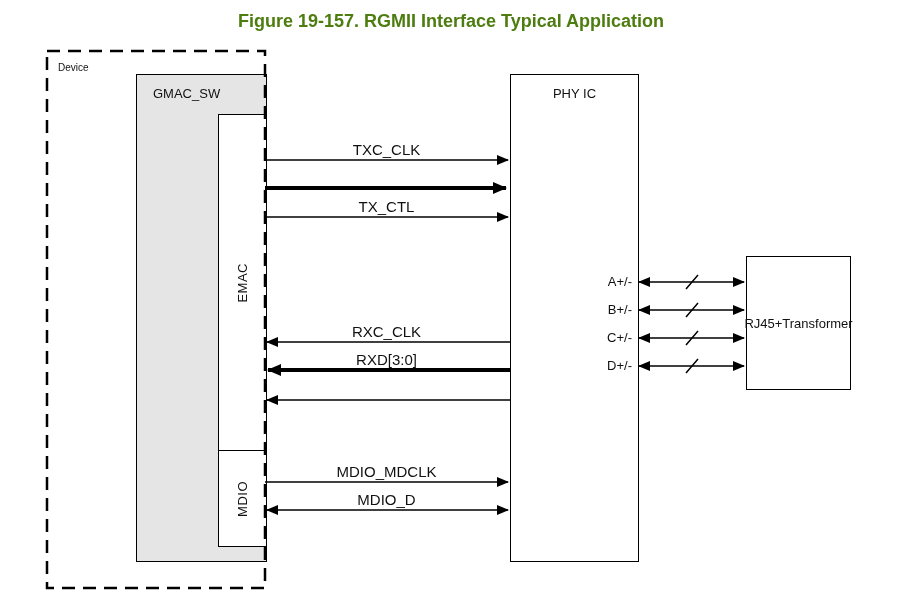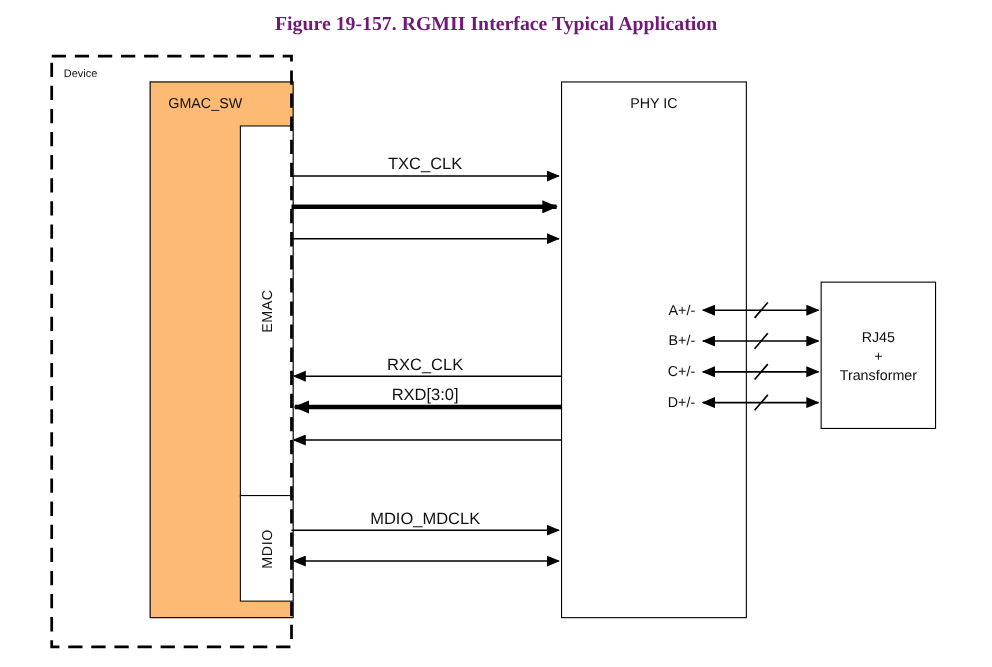--- a/index.html
+++ b/index.html
@@ -1,26 +1,26 @@
 <!DOCTYPE html>
 <html><head>
 <meta charset="utf-8">
 <style>
   html,body{margin:0;padding:0;background:#ffffff;}
   .canvas{position:relative;width:902px;height:606px;background:#ffffff;font-family:"Liberation Sans",sans-serif;color:#111111;overflow:hidden;}
-  .title{position:absolute;left:0;top:11px;width:100%;text-align:center;font-weight:700;font-size:18px;color:#701a75;font-family:Liberation Serif, serif;}
+  .title{position:absolute;left:0;top:11px;width:100%;text-align:center;font-weight:700;font-size:18px;color:#4d7c0f;}
   .box{position:absolute;border:1.5px solid #000;background:#fff;}
-  .gmac{left:136px;top:74px;width:129px;height:486px;background:#fdba74;}
+  .gmac{left:136px;top:74px;width:129px;height:486px;background:#e5e5e5;}
   .gmac-label{position:absolute;left:16px;top:11px;font-size:13px;}
   .emac{left:218px;top:114px;width:47px;height:336px;display:flex;align-items:center;justify-content:center;}
   .mdio{left:218px;top:450px;width:47px;height:95px;display:flex;align-items:center;justify-content:center;}
   .vtext{writing-mode:vertical-rl;transform:rotate(180deg);font-size:13px;letter-spacing:.5px;}
-  .phy{left:510px;top:74px;width:127px;height:486px;padding-left:40px;}
+  .phy{left:510px;top:74px;width:127px;height:486px;}
   .phy-label{position:absolute;left:0;top:11px;width:100%;text-align:center;font-size:13px;}
-  .rj45{left:746px;top:256px;width:103px;height:132px;display:flex;flex-direction:column;align-items:center;justify-content:center;font-size:13px;line-height:17px;text-align:center;}
+  .rj45{left:746px;top:256px;width:103px;height:132px;display:flex;flex-direction:row;align-items:center;justify-content:center;font-size:13px;line-height:17px;text-align:center;}
   .device-label{position:absolute;left:58px;top:62px;font-size:10px;}
   .wires{position:absolute;left:0;top:0;width:902px;height:606px;pointer-events:none;}
   .sig{position:absolute;left:265px;width:243px;text-align:center;font-size:15px;line-height:15px;}
   .pair{position:absolute;left:510px;width:122px;text-align:right;font-size:13px;line-height:16px;}
 </style>
 </head>
 <body>
 
 <div class="canvas">
 
@@ -85,22 +85,24 @@
       <line x1="639" y1="310" x2="744" y2="310" stroke-width="1.5" marker-start="url(#ah)" marker-end="url(#ah)"></line>
       <line x1="686" y1="317" x2="698" y2="303" stroke-width="1.5"></line>
       <line x1="639" y1="338" x2="744" y2="338" stroke-width="1.5" marker-start="url(#ah)" marker-end="url(#ah)"></line>
       <line x1="686" y1="345" x2="698" y2="331" stroke-width="1.5"></line>
       <line x1="639" y1="366" x2="744" y2="366" stroke-width="1.5" marker-start="url(#ah)" marker-end="url(#ah)"></line>
       <line x1="686" y1="373" x2="698" y2="359" stroke-width="1.5"></line>
     </g>
   </svg>
 
   <div class="sig" style="top:142px">TXC_CLK</div>
+  <div class="sig" style="top:199px">TX_CTL</div>
   <div class="sig" style="top:324px">RXC_CLK</div>
   <div class="sig" style="top:352px">RXD[3:0]</div>
   <div class="sig" style="top:464px">MDIO_MDCLK</div>
+  <div class="sig" style="top:492px">MDIO_D</div>
 
   <div class="pair" style="top:274px">A+/-</div>
   <div class="pair" style="top:302px">B+/-</div>
   <div class="pair" style="top:330px">C+/-</div>
   <div class="pair" style="top:358px">D+/-</div>
 
 </div>
 
 </body></html>

